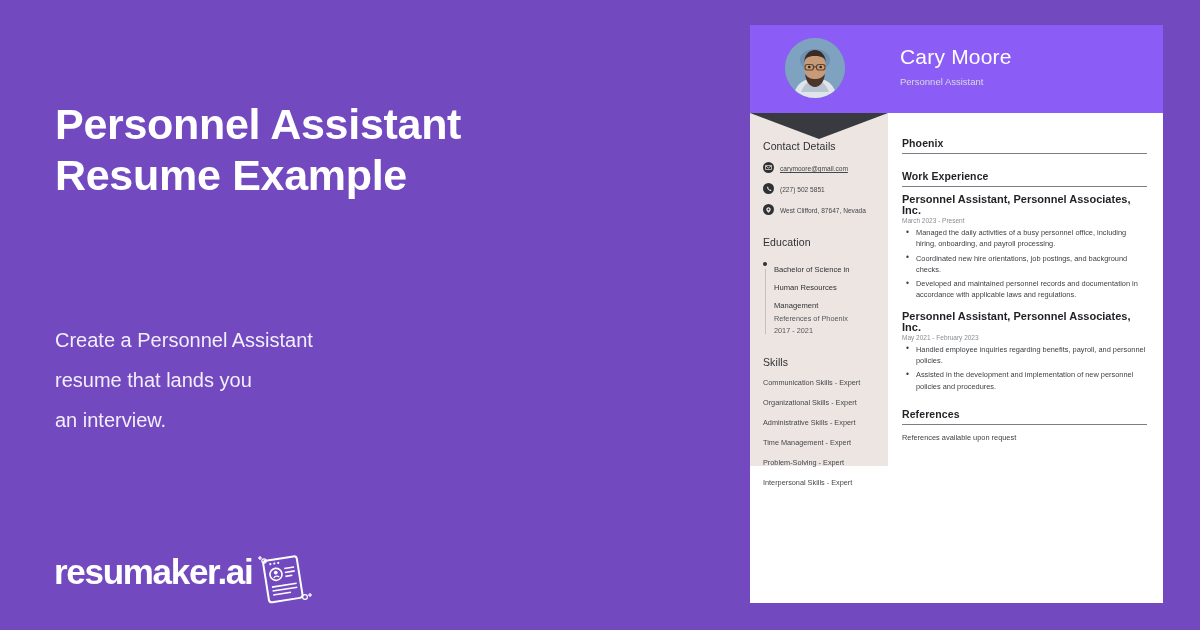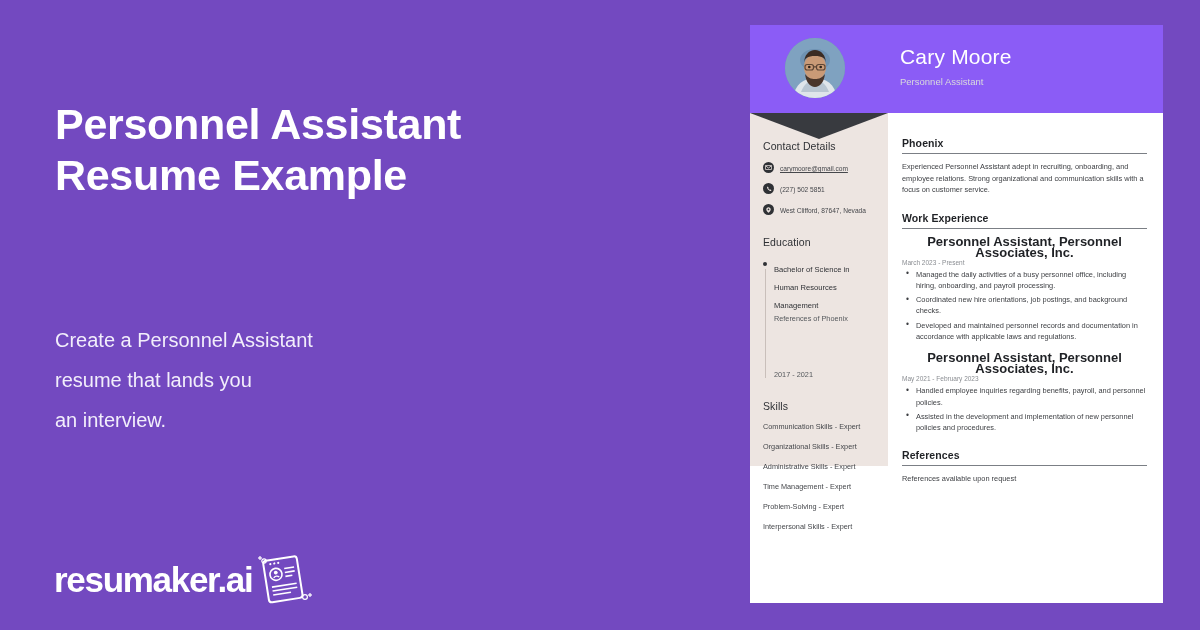--- a/index.html
+++ b/index.html
@@ -26,21 +26,21 @@
     position: absolute; left: 55px; top: 300px;
     width: 560px;
     color: #f2eefb;
     font-size: 20px; font-weight: normal;
     line-height: 40px;
     white-space: pre-line;
     margin-top: 20px;
   }
 
   
-  .logo { position: absolute; left: 54px; top: 552px; display: flex; align-items: center; }
+  .logo { position: absolute; left: 54px; top: 552px; display: flex; align-items: flex-start; }
   .logo-word { color: #ffffff; font-size: 35px; font-weight: bold; letter-spacing: -1.3px; }
   .logo-mark { position: relative; width: 62px; height: 56px; margin-left: 2px; }
   .logo-mark svg { position: absolute; left: 0; top: 0; }
 
   
   .resume {
     position: absolute; left: 750px; top: 25px;
     width: 413px; height: 578px;
     background: #ffffff;
     overflow: hidden;
@@ -104,35 +104,35 @@
   .edu-dot {
     width: 4px; height: 4px; border-radius: 50%; background: #2f3135;
     position: absolute; left: 0px; top: 4px;
   }
   .edu-line {
     position: absolute; left: 1.5px; top: 11px; width: 1px; bottom: 2px;
     background: #c9bfba;
   }
   .edu-deg { font-size: 7.6px; color: #2f3135; line-height: 11.5px; }
   .edu-school { font-size: 7.3px; color: #55585c; line-height: 11.5px; margin-top: 1px; }
-  .edu-years { font-size: 7.3px; color: #55585c; line-height: 11.5px; margin-top: 44px; }
+  .edu-years { font-size: 7.3px; color: #55585c; line-height: 11.5px; }
 
   .skill-row { font-size: 7.3px; color: #45474b; margin-bottom: 11px; }
 
   
   .m-head {
     font-size: 10.5px; color: #1f2125; font-weight: bold;
     padding-bottom: 4px; letter-spacing: 0.1px;
   }
   .m-rule { height: 1px; background: #7b7f85; margin-bottom: 7px; }
   .m-para { font-size: 7.4px; color: #3c3e42; line-height: 11.5px; }
   .m-block { margin-bottom: 16px; }
 
   .job { margin-bottom: 10px; }
-  .job-title { font-size: 13px; font-weight: bold; color: #1f2125; line-height: 11px; text-align: center; }
+  .job-title { font-size: 11px; font-weight: bold; color: #1f2125; line-height: 11px; }
   .job-dates { font-size: 6.5px; color: #8a8d92; margin-top: 1px; margin-bottom: 3px; }
   .job-list { list-style: none; }
   .job-list li {
     position: relative; padding-left: 14px;
     font-size: 7.4px; color: #3c3e42; line-height: 11.3px; margin-bottom: 3px;
   }
   .job-list li:before {
     content: "•"; position: absolute; left: 4px; top: -0.5px;
     font-size: 8.5px; color: #3c3e42;
   }
@@ -272,21 +272,20 @@
         <div class="skill-row">Interpersonal Skills - Expert</div>
       </div>
 
     </div>
 
     <div class="r-main">
 
       <div class="m-block">
         <div class="m-head">Phoenix</div>
         <div class="m-rule"></div>
-        <div class="m-para">Experienced Personnel Assistant adept in recruiting, onboarding, and employee relations. Strong organizational and communication skills with a focus on customer service.</div>
       </div>
 
       <div class="m-block">
         <div class="m-head">Work Experience</div>
         <div class="m-rule"></div>
 
         <div class="job">
           <div class="job-title">Personnel Assistant, Personnel Associates, Inc.</div>
           <div class="job-dates">March 2023 - Present</div>
           <ul class="job-list">

